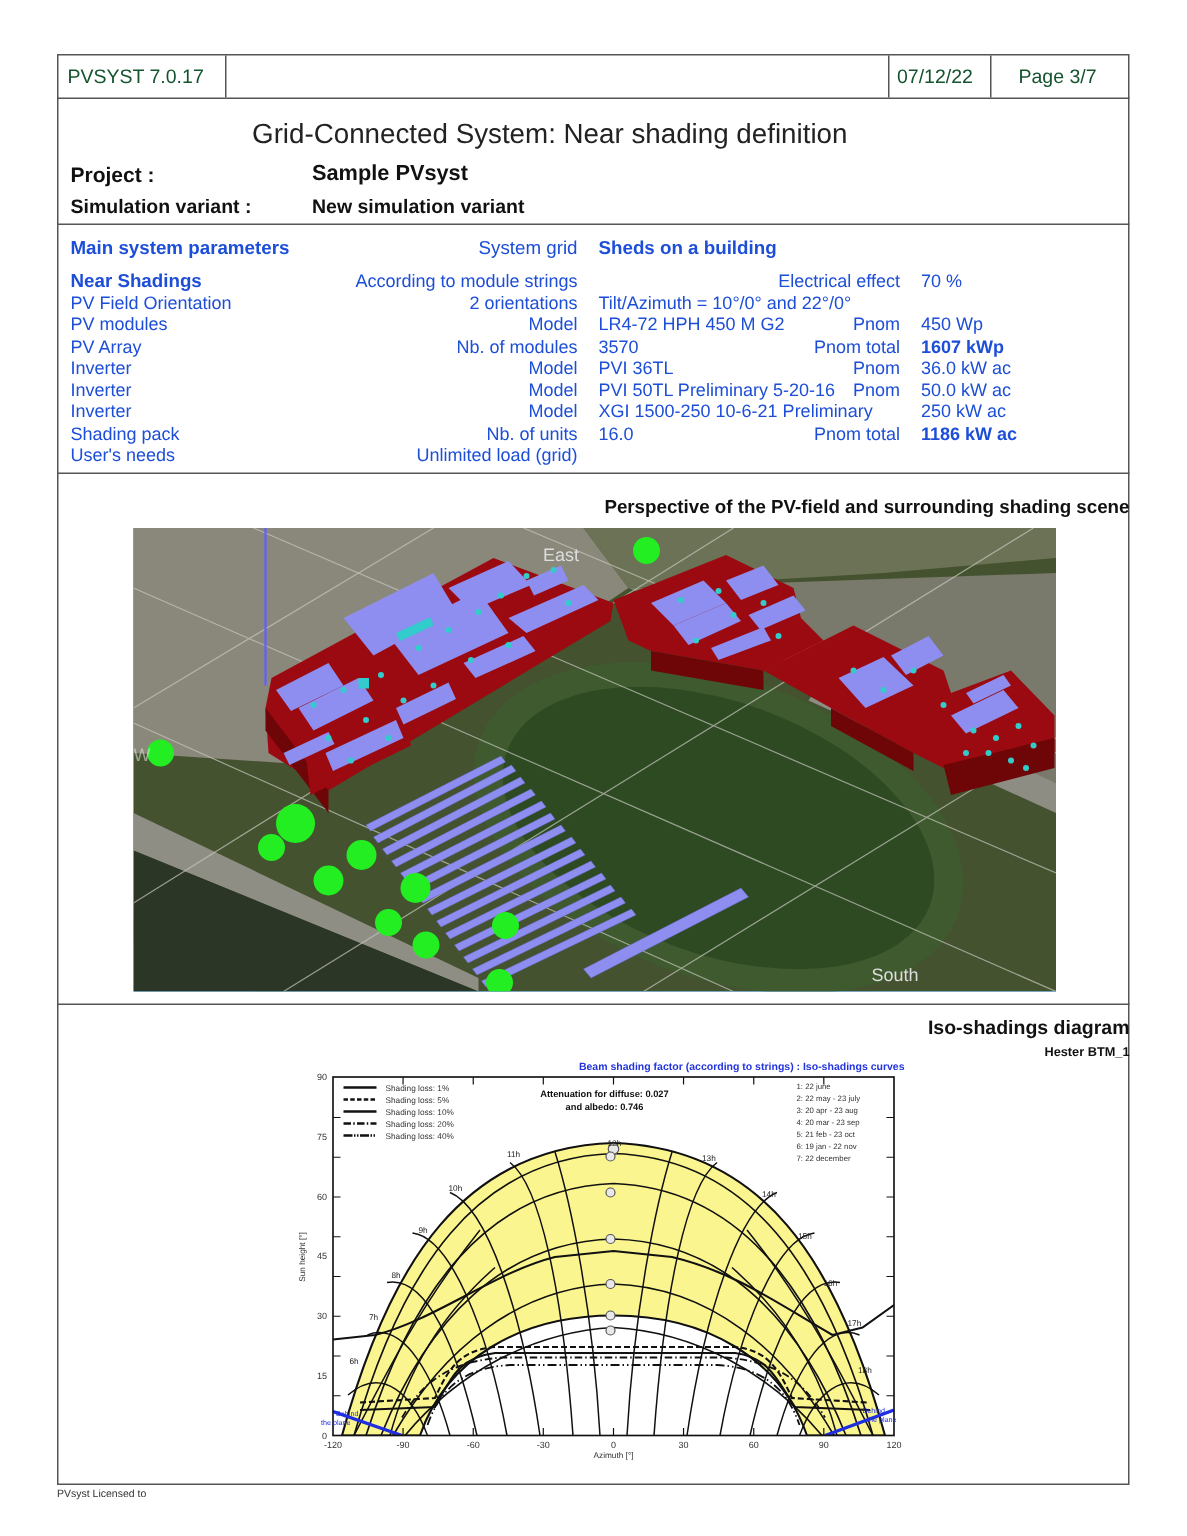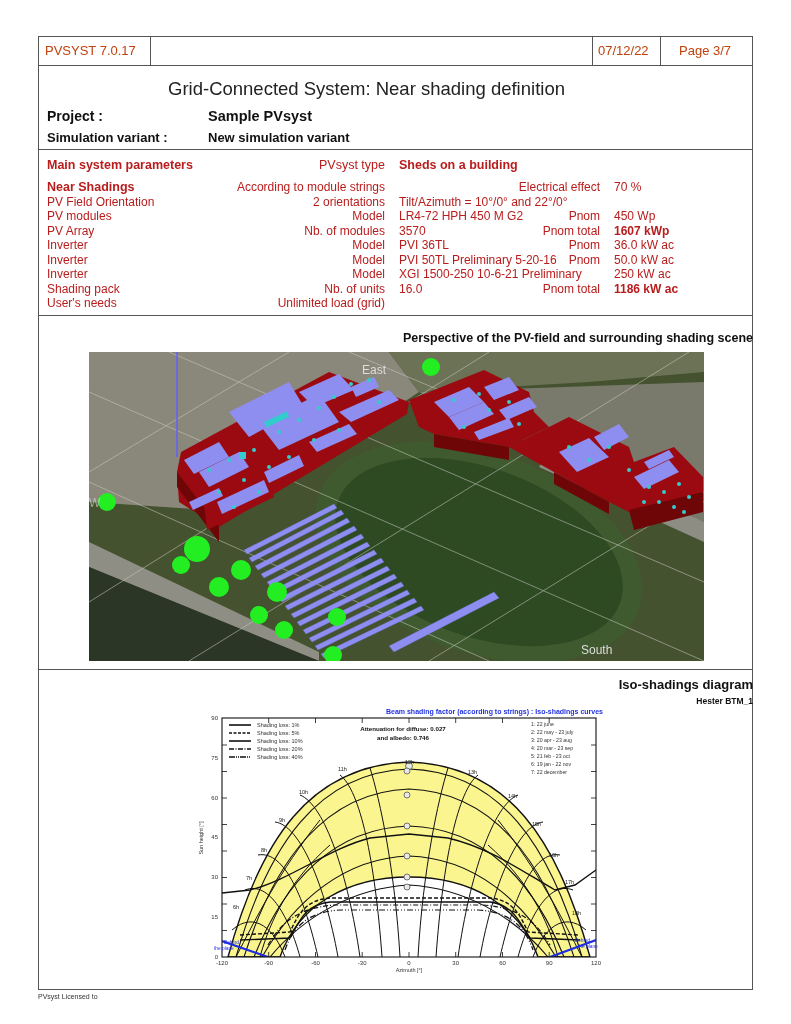--- a/index.html
+++ b/index.html
@@ -3,24 +3,24 @@
 <meta charset="utf-8">
 <style>
   html, body { margin:0; padding:0; background:#ffffff; }
   body { width:791px; height:1024px; position:relative; overflow:hidden;
          font-family:"Liberation Sans", sans-serif; color:#111; }
   .abs { position:absolute; }
   .frame { position:absolute; left:38px; top:36px; width:715px; height:954px;
            border:1.5px solid #555; box-sizing:border-box; }
   .hline { position:absolute; left:38px; width:715px; height:0; border-top:1.5px solid #555; }
   .vline { position:absolute; width:0; border-left:1.5px solid #555; }
-  .hdr-cell { position:absolute; top:37px; height:28px; line-height:28px; font-size:13px; color:#c2410c; }
+  .hdr-cell { position:absolute; top:37px; height:28px; line-height:28px; font-size:13px; color:#14532d; }
   .title { position:absolute; left:38px; width:657px; top:78px; text-align:center; font-size:18.5px; color:#222; }
   .lbl-b { font-weight:bold; font-size:14px; }
-  .row { position:absolute; font-size:12px; line-height:14.5px; white-space:nowrap; color:#b91c1c; }
+  .row { position:absolute; font-size:12px; line-height:14.5px; white-space:nowrap; color:#1d4ed8; }
   .right { text-align:right; }
   .bold { font-weight:bold; }
   .sect-title { position:absolute; left:38px; width:715px; text-align:right; font-weight:bold; font-size:12.5px; }
   .scene { position:absolute; left:89px; top:352px; width:615px; height:309px; overflow:hidden; background:#0369a1; }
   .footer { position:absolute; left:38px; top:993px; font-size:7px; color:#333; }
   .plot-text { font-family:"Liberation Sans", sans-serif; }
 </style>
 </head>
 <body>
 
@@ -38,21 +38,21 @@
 <div class="hdr-cell" style="left:679px">Page 3/7</div>
 
 <div class="title">Grid-Connected System: Near shading definition</div>
 
 <div class="abs lbl-b" style="left:47px;top:108px">Project :</div>
 <div class="abs lbl-b" style="left:208px;top:108px;font-size:14.5px">Sample PVsyst</div>
 <div class="abs lbl-b" style="left:47px;top:130px;font-size:13px">Simulation variant :</div>
 <div class="abs lbl-b" style="left:208px;top:130px;font-size:13px">New simulation variant</div>
 
 <div class="row bold" style="left:47px;top:158px;font-size:12.5px">Main system parameters</div>
-<div class="row right" style="left:230px;width:155px;top:158px;font-size:12.5px">PVsyst type</div>
+<div class="row right" style="left:230px;width:155px;top:158px;font-size:12.5px">System grid</div>
 <div class="row bold" style="left:399px;top:158px;font-size:12.5px">Sheds on a building</div>
 
 <div id="param-rows">
 
   <div class="row bold" style="left:47px;top:180px;font-size:12.5px">Near Shadings</div>
   <div class="row right" style="left:185px;width:200px;top:180px">According to module strings</div>
   <div class="row right" style="left:450px;width:150px;top:180px">Electrical effect</div>
   <div class="row" style="left:614px;top:180px">70 %</div>
 
   <div class="row" style="left:47px;top:194.5px">PV Field Orientation</div>

